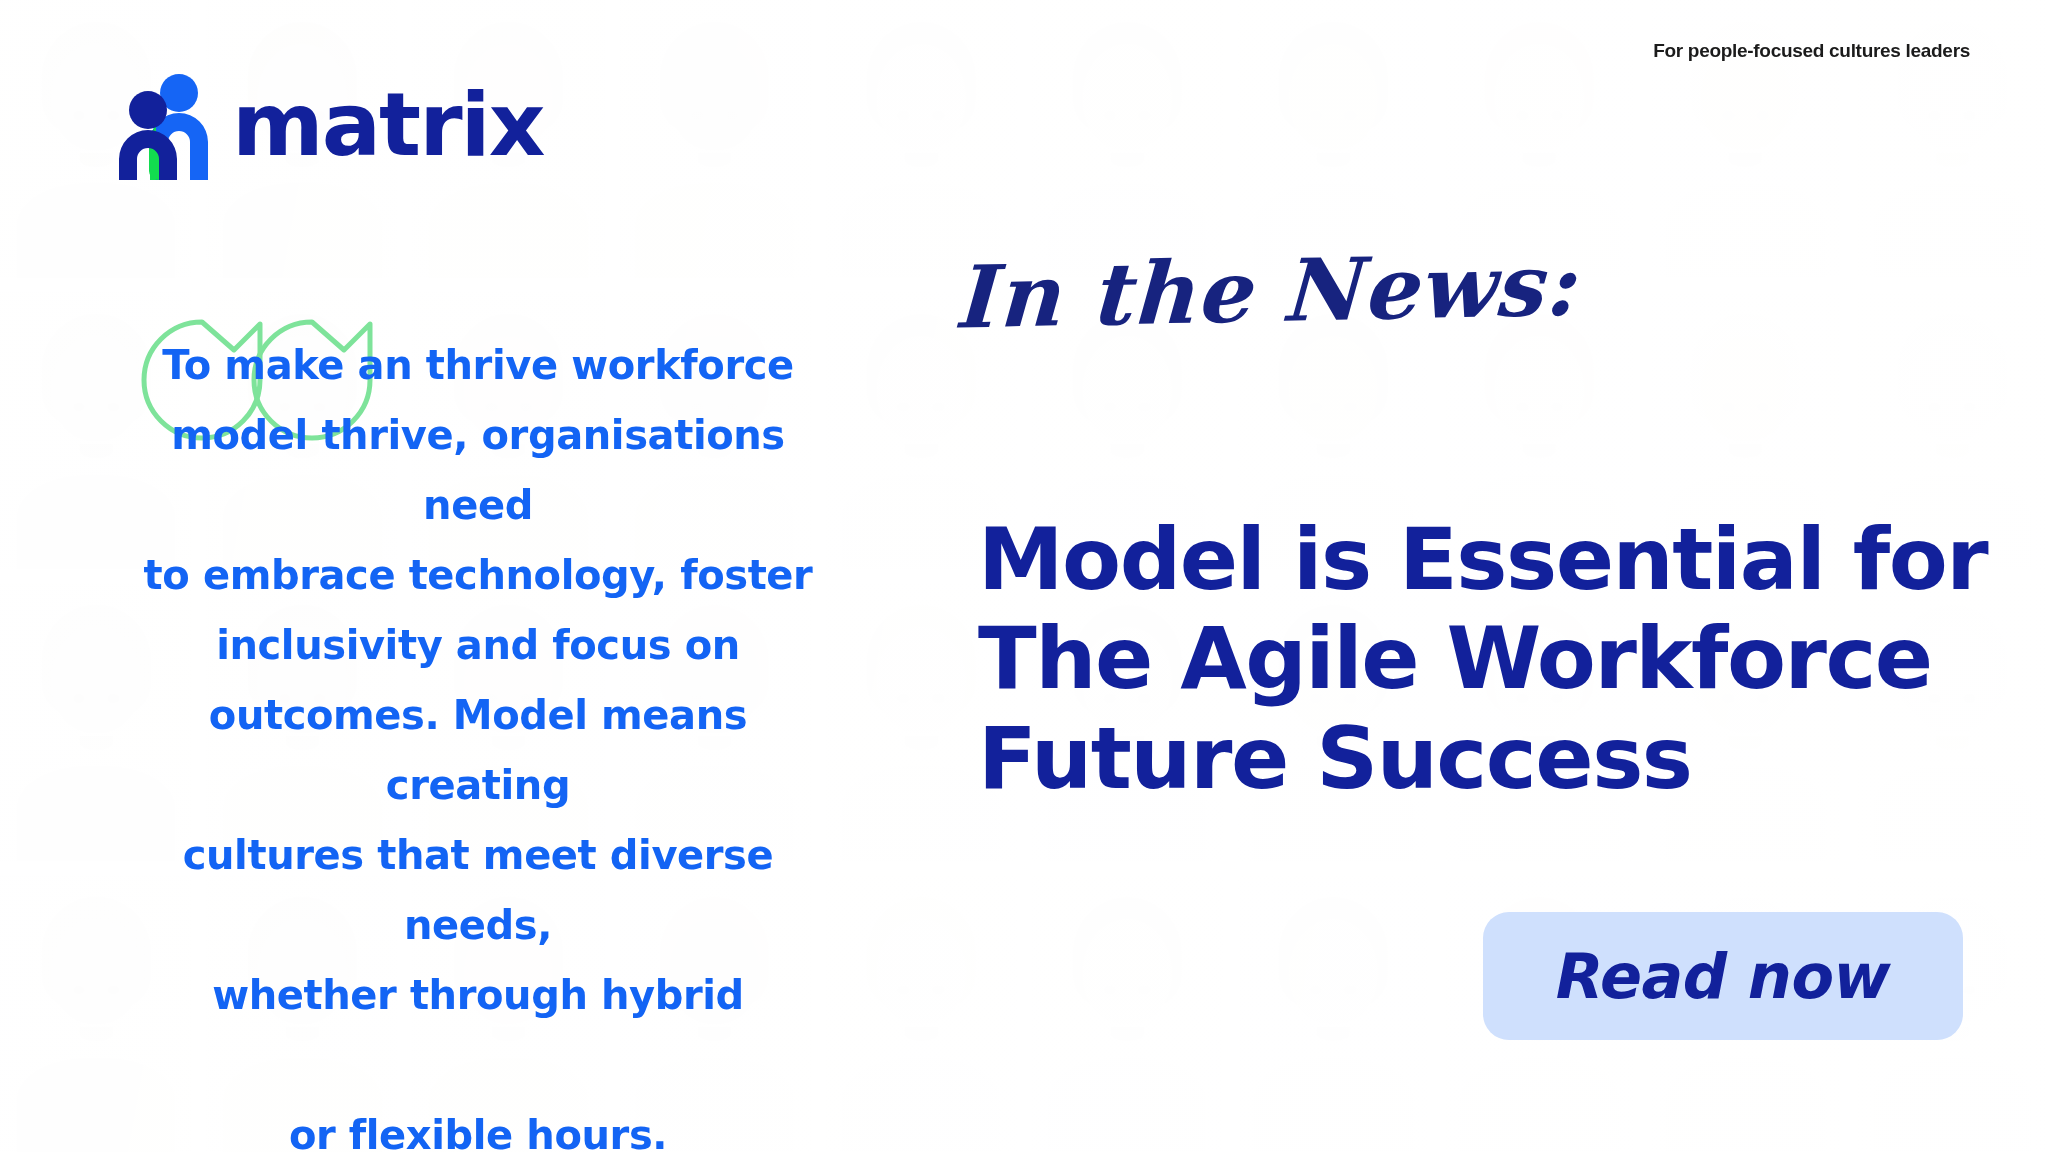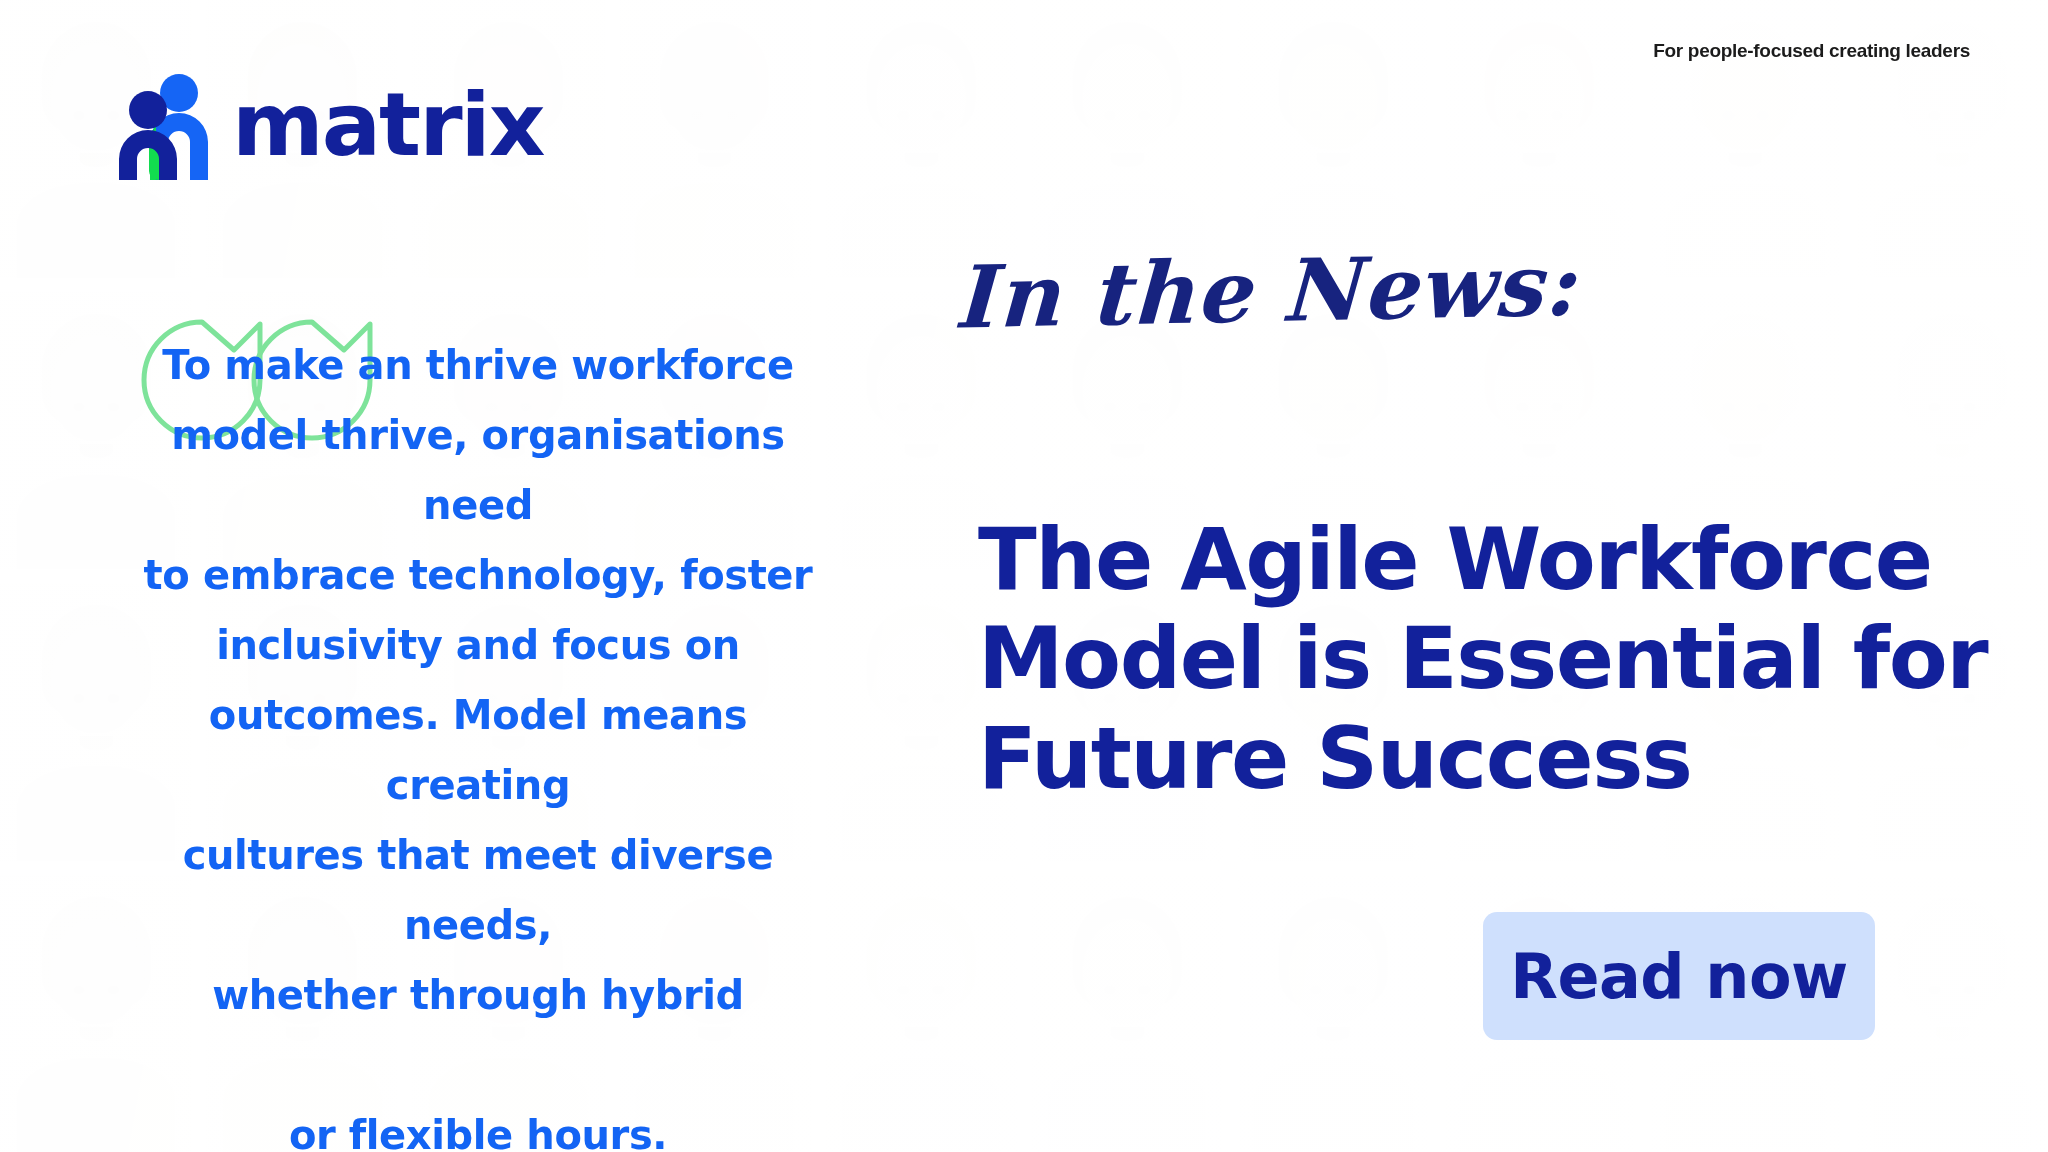--- a/index.html
+++ b/index.html
@@ -110,23 +110,23 @@
   #quote-text{
     position:relative;
     font-family:"DejaVu Sans", sans-serif;
     font-weight:700;font-size:40px;line-height:1.75;
     text-align:center;color:#1364f4;letter-spacing:-.4px;
   }
 
   
   #read-now{
     position:absolute;left:1483px;top:912px;
-    width:392px;height:128px;border-radius:14px;
+    width:480px;height:128px;border-radius:26px;
     background:#cfe0fd;border:none;cursor:pointer;
-    display:flex;align-items:center;justify-content:center;
+    display:flex;align-items:center;justify-content:center;font-style:italic;
   }
   #read-now-label{
     font-family:"DejaVu Sans", sans-serif;
     font-weight:700;font-size:62px;color:#12219b;letter-spacing:-.5px;
   }
 </style>
 </head>
 <body>
 
 <div id="stage">
@@ -586,28 +586,28 @@
         <path d="M38 110 V72 a29 29 0 0 1 6 -17 v55 Z" fill="#12dd4f"></path>
         <rect x="37" y="66" width="18" height="44" rx="9" fill="#12dd4f"></rect>
 
         <circle cx="36" cy="40" r="19" fill="#12219b"></circle>
         <path d="M7 110 V89 a29 29 0 0 1 58 0 V110 h-18 V89 a11 11 0 0 0 -22 0 V110 Z" fill="#12219b"></path>
       </svg>
       <div id="matrix-word">matrix</div>
     </div>
 
     <div id="hr-logo">
-      <div id="hr-tagline">For people-focused creating leaders</div>
+      <div id="hr-tagline">For people-focused cultures leaders</div>
     </div>
 
     <div id="in-the-news">In the News:</div>
 
     <h1 id="headline">
+      <span class="hl-line">Model is Essential for</span>
       <span class="hl-line">The Agile Workforce</span>
-      <span class="hl-line">Model is Essential for</span>
       <span class="hl-line">Future Success</span>
     </h1>
 
     <div id="quote-block">
       <svg id="quote-marks" viewBox="0 0 270 140">
         <path d="M62 8 a58 58 0 1 0 58 58 V10 l-26 26 Z" fill="none" stroke="#7ee39a" stroke-width="5" stroke-linejoin="round"></path>
         <path d="M172 8 a58 58 0 1 0 58 58 V10 l-26 26 Z" fill="none" stroke="#7ee39a" stroke-width="5" stroke-linejoin="round"></path>
       </svg>
       <div id="quote-text">
         <span>To make an thrive workforce</span><br>

